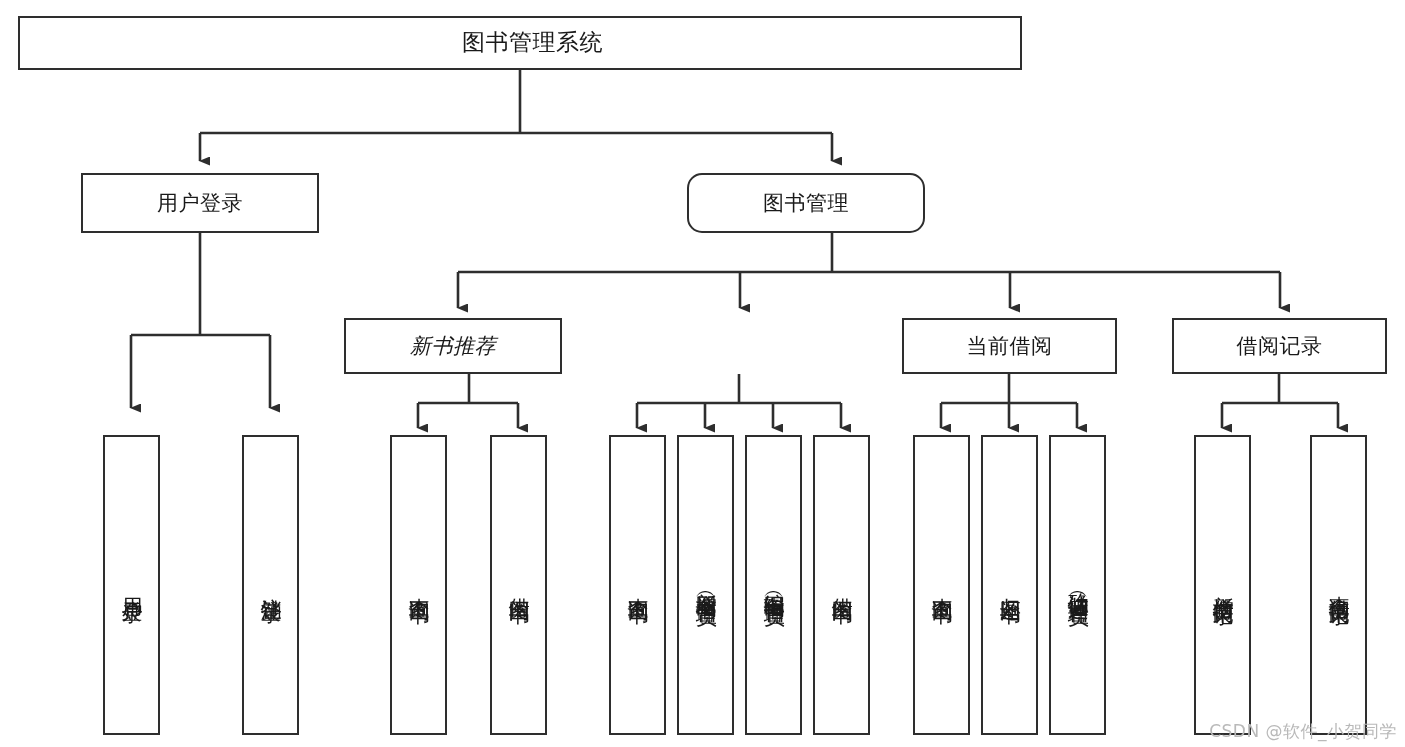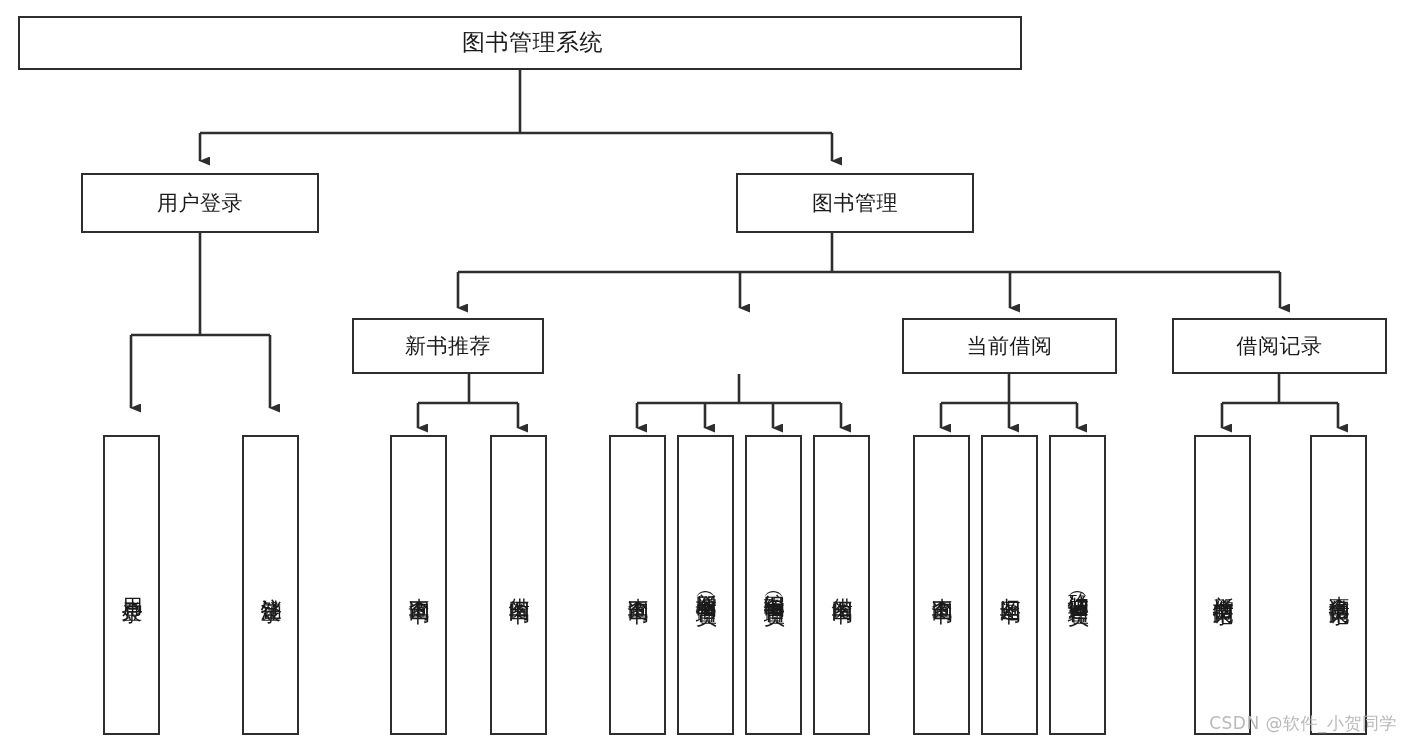--- a/index.html
+++ b/index.html
@@ -61,21 +61,21 @@
     writing-mode: vertical-rl;
     text-orientation: upright;
     font-size: 21px;
     line-height: 1.22;
     letter-spacing: 2px;
     max-height: 100%;
   }
   .watermark {
     position: absolute;
     right: 8px;
-    bottom: 12px;
+    bottom: 4px;
     font-size: 17px;
     color: #b9b9b9;
     letter-spacing: 0.5px;
     z-index: 3;
     white-space: nowrap;
     margin-left: 32px;
   }
 </style>
 </head>
 <body>
@@ -133,25 +133,25 @@
     </g>
   </svg>
 
   <div class="node node-root" style="left:18px; top:16px; width:1004px; height:54px;padding-left:25px;">
     <span class="node-label">图书管理系统</span>
   </div>
 
   <div class="node node-branch" style="left:81px; top:173px; width:238px; height:60px;">
     <span class="node-label">用户登录</span>
   </div>
-  <div class="node node-branch" style="left:736px; top:173px; width:238px; height:60px;">
+  <div class="node node-branch" style="left:687px; top:173px; width:238px; height:60px;border-radius:15px;">
     <span class="node-label">图书管理</span>
   </div>
 
-  <div class="node node-branch" style="left:352px; top:318px; width:192px; height:56px;">
+  <div class="node node-branch" style="left:344px; top:318px; width:218px; height:56px;font-style:italic;">
     <span class="node-label">新书推荐</span>
   </div>
   <div class="node node-branch" style="left:1172px; top:318px; width:215px; height:56px;">
     <span class="node-label">借阅记录</span>
   </div>
   <div class="node node-branch" style="left:902px; top:318px; width:215px; height:56px;">
     <span class="node-label">当前借阅</span>
   </div>
 
   <div class="node node-leaf" style="left:103px; top:435px; width:57px; height:300px;">

